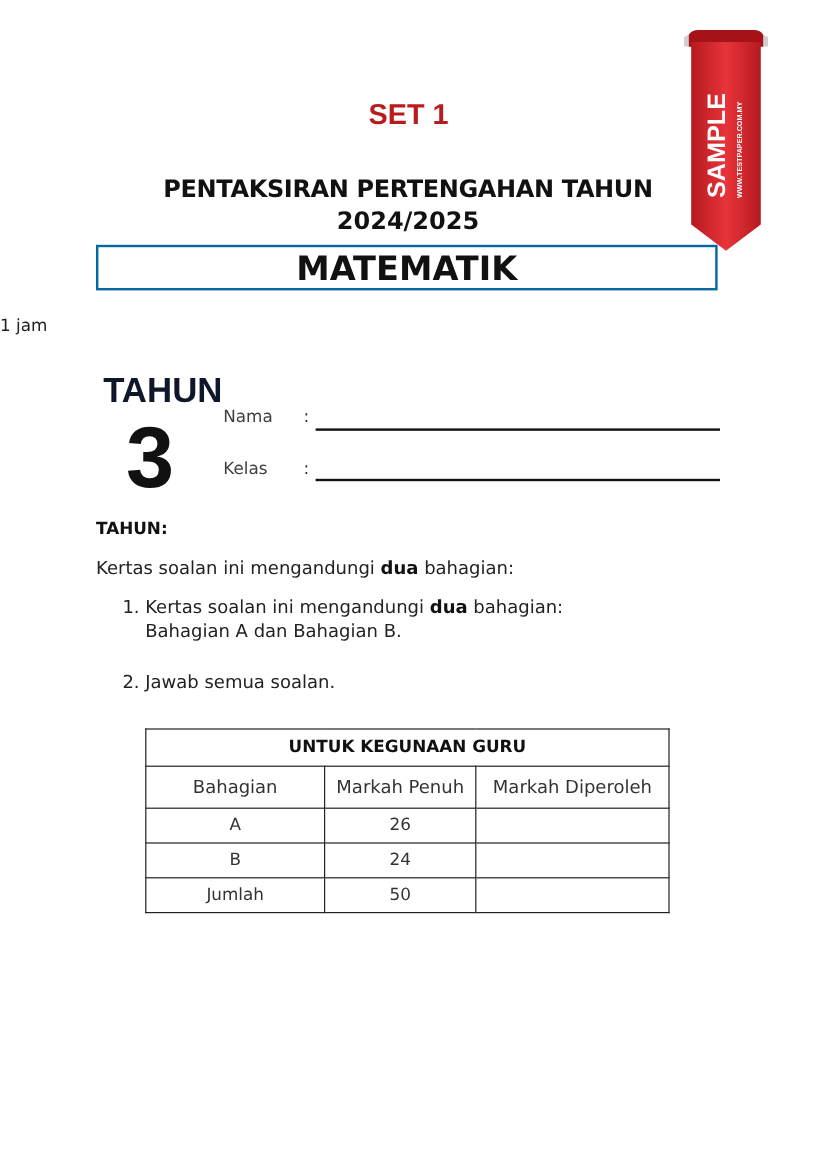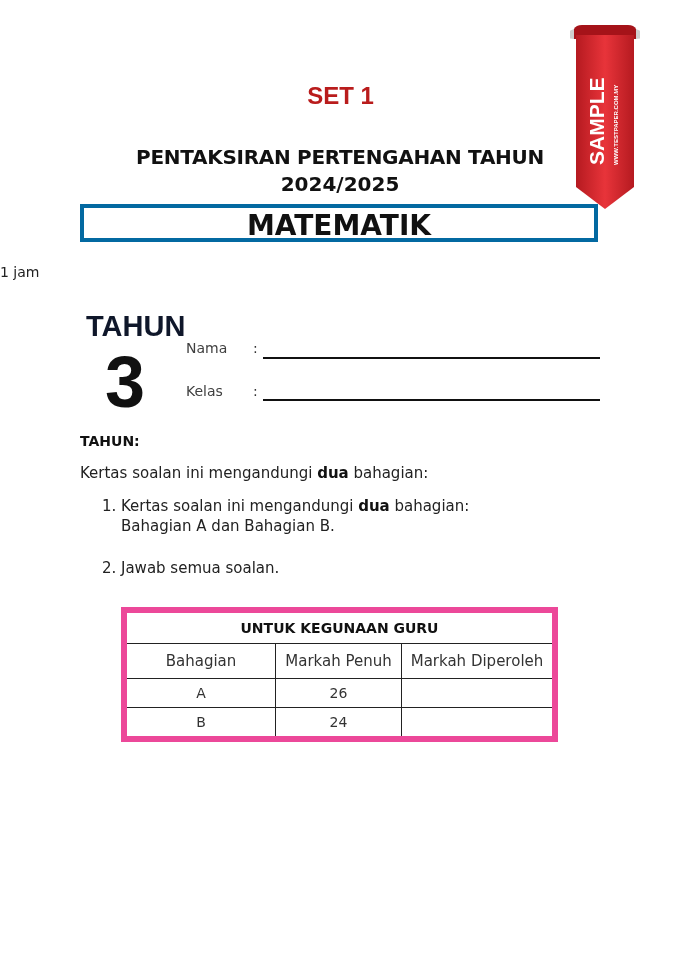--- a/index.html
+++ b/index.html
@@ -3,33 +3,33 @@
 <meta charset="utf-8">
 <style>
   html, body { margin:0; padding:0; }
   body { width:681px; height:963px; background:#ffffff; position:relative; overflow:hidden;
          font-family:"DejaVu Sans", sans-serif; color:#1a1a1a; }
   .abs { position:absolute; }
   .set-title { left:0; width:681px; top:82px; text-align:center; font-family:"Liberation Sans", sans-serif;
                font-weight:bold; font-size:24px; color:#b91c1c; }
   .exam-title { left:60px; width:560px; top:145px; text-align:center; font-weight:bold; font-size:20px; letter-spacing:-0.3px; color:#111; }
   .exam-year { left:60px; width:560px; top:172px; text-align:center; font-weight:bold; font-size:20px; color:#111; }
-  .subject-box { left:80px; top:204px; width:518px; height:38px; border:4px solid #0369a1; box-sizing:border-box;
+  .subject-box { left:80px; top:204px; width:518px; height:38px; border:2px solid #0369a1; box-sizing:border-box;
                  text-align:center; font-weight:bold; font-size:28px; line-height:36px; color:#111; }
   .duration { left:0; width:681px; top:264px; text-align:left; font-size:14px; color:#222; }
   .tahun-label { left:86px; top:310px; font-family:"Liberation Sans", sans-serif; font-weight:bold; font-size:29px; color:#0f172a; }
   .tahun-num { left:105px; top:346px; font-family:"Liberation Sans", sans-serif; font-weight:bold; font-size:72px; line-height:72px; color:#111; }
   .field-label { font-size:14px; color:#404040; }
   .field-colon { font-size:14px; color:#333; }
   .field-line { height:2px; background:#111; }
   .arahan { left:80px; top:433px; font-weight:bold; font-size:14px; color:#111; }
   .intro { left:80px; top:464px; font-size:15px; color:#222; }
   .list-item { font-size:15px; color:#222; }
   b { font-weight:bold; color:#111; }
-  table.guru { position:absolute; left:121px; top:607px; width:437px; border-collapse:collapse; border:6px solid #ec4899; }
+  table.guru { position:absolute; left:121px; top:607px; width:437px; border-collapse:collapse; border:1px solid #ec4899; }
   table.guru td { border:1px solid #222; text-align:center; font-size:14px; color:#333; padding:0; }
   table.guru td.head { font-weight:bold; font-size:14px; color:#111; height:30px; }
   table.guru tr.colhead td { height:34px; font-size:15px; }
   table.guru tr.row td { height:28px; }
   .ribbon { left:570px; top:25px; width:70px; height:185px; }
 </style>
 </head>
 <body>
 
 <div class="abs set-title">SET 1</div>
@@ -96,14 +96,19 @@
   <tr class="row">
     <td>A</td>
     <td>26</td>
     <td></td>
   </tr>
   <tr class="row">
     <td>B</td>
     <td>24</td>
     <td></td>
   </tr>
+  <tr class="row">
+    <td>Jumlah</td>
+    <td>50</td>
+    <td></td>
+  </tr>
 </tbody>
   </table>
 
 </body></html>

